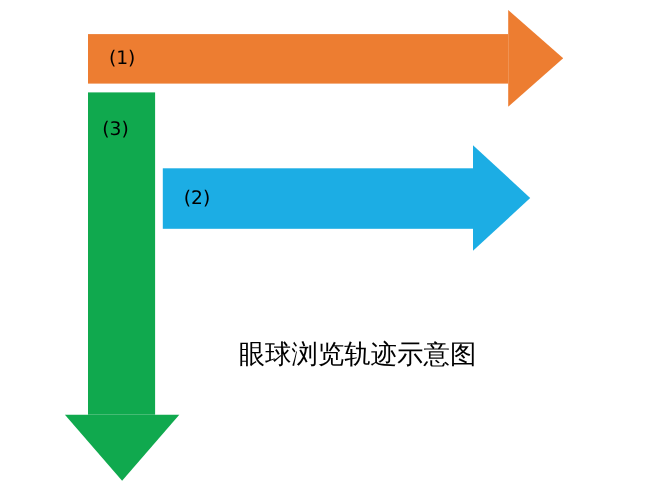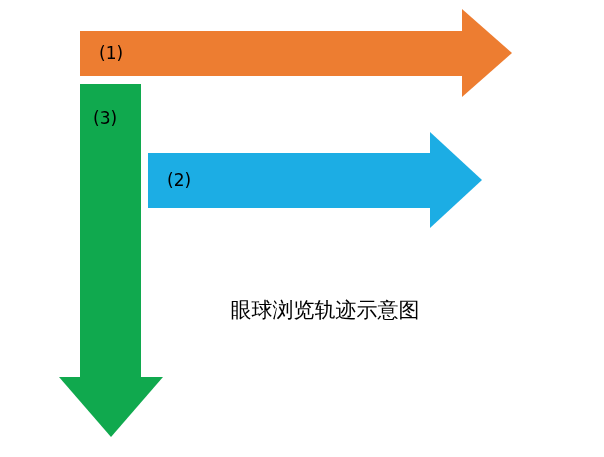--- a/index.html
+++ b/index.html
@@ -74,25 +74,25 @@
     left: 93px; top: 103px;
     height: 30px; line-height: 30px;
   }
   .arrow-label {
     color: var(--text, #000000);
     font-size: 17px;
     white-space: nowrap;
   }
   .diagram-title {
     position: absolute;
-    left: 215px; top: 296px;
+    left: 215px; top: 306px;
     width: 220px;
     text-align: center;
     color: var(--text, #000000);
-    font-size: 21px;
+    font-size: 24px;
     white-space: nowrap;
   }
 </style>
 </head>
 <body>
 
 <div class="canvas">
 
   <div class="arrow-body a1-body"></div>
   <div class="arrow-head a1-head"></div>

